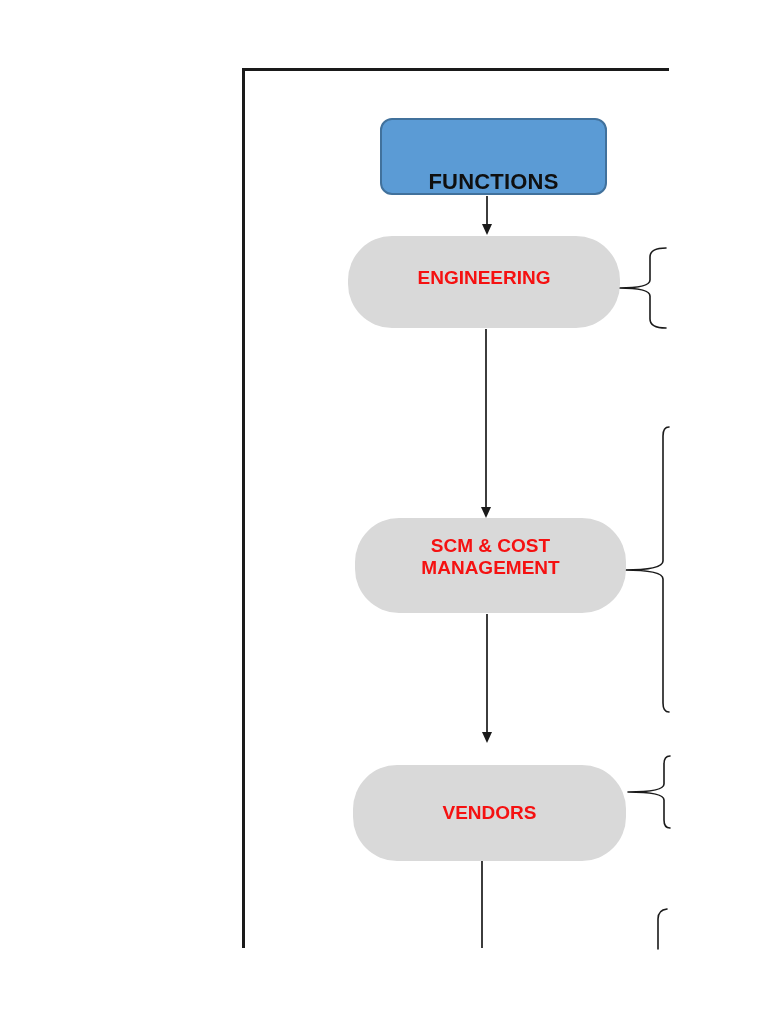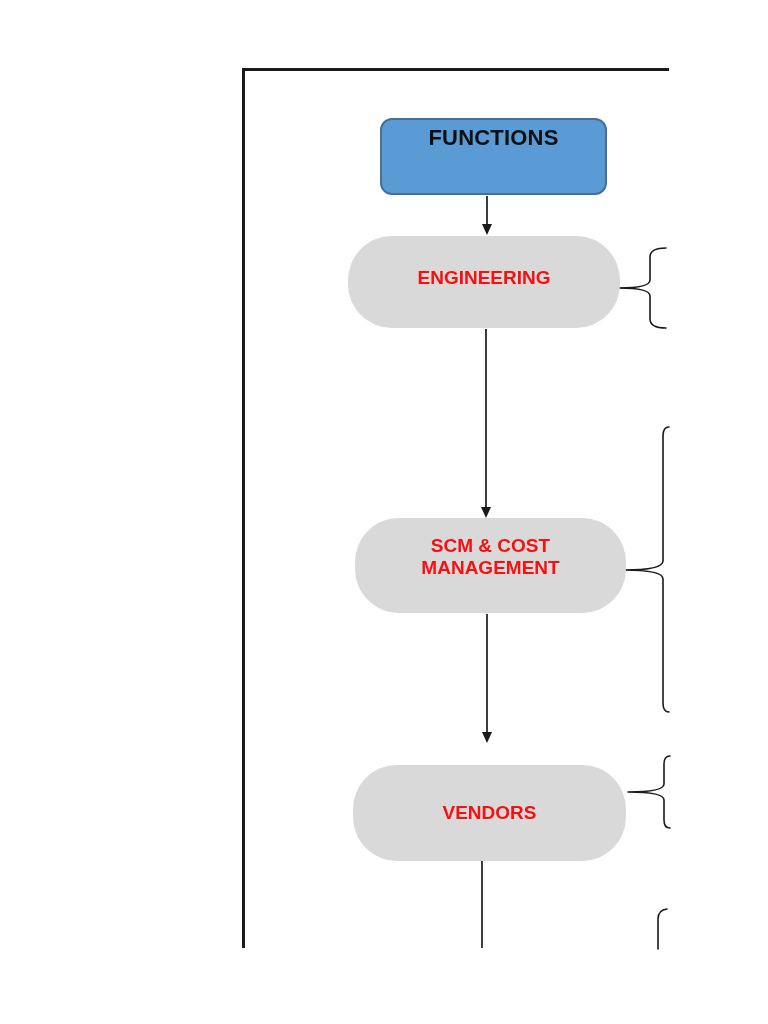--- a/index.html
+++ b/index.html
@@ -26,21 +26,21 @@
   .head{fill:var(--line-color);stroke:none;}
   .brace{stroke:var(--line-color);stroke-width:1.6;fill:none;stroke-linecap:round;stroke-linejoin:round;}
 
   
   .node{position:absolute;display:flex;align-items:center;justify-content:center;text-align:center;}
   .node-root{
     left:380px;top:118px;width:227px;height:77px;
     background:var(--accent-blue);
     border:2px solid var(--accent-blue-border);
     border-radius:12px;
-    align-items:flex-start;
+    align-items:flex-end;
     padding-top:7px;
   }
   .root-label{
     font-size:22px;font-weight:bold;color:var(--root-text);
     letter-spacing:.2px;line-height:22px;
   }
   .node-gray{background:var(--node-gray);border-radius:44px;}
   .red-label{
     font-size:19px;font-weight:bold;color:var(--label-red);
     line-height:22px;

